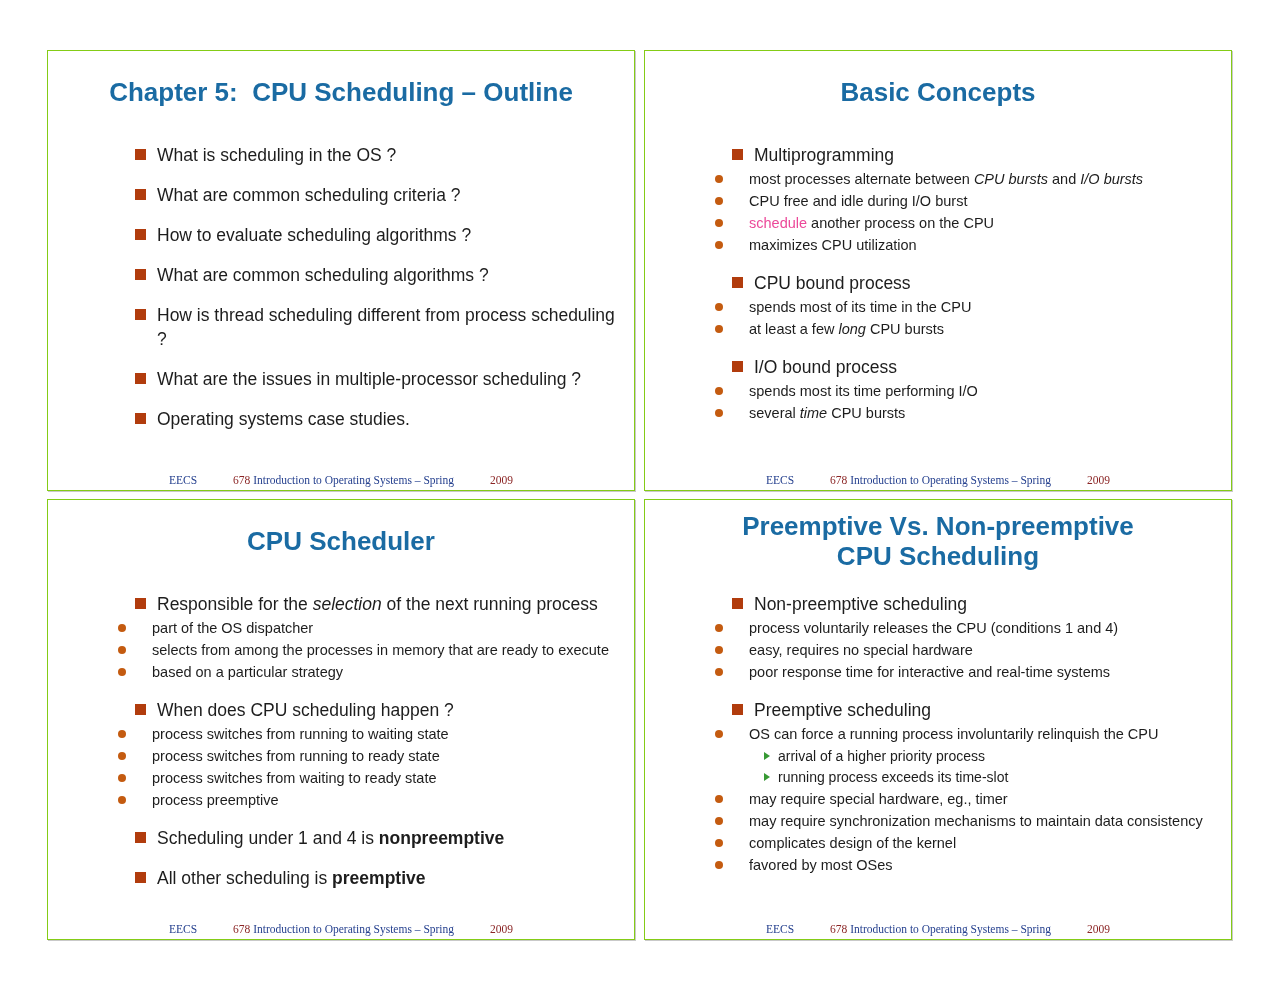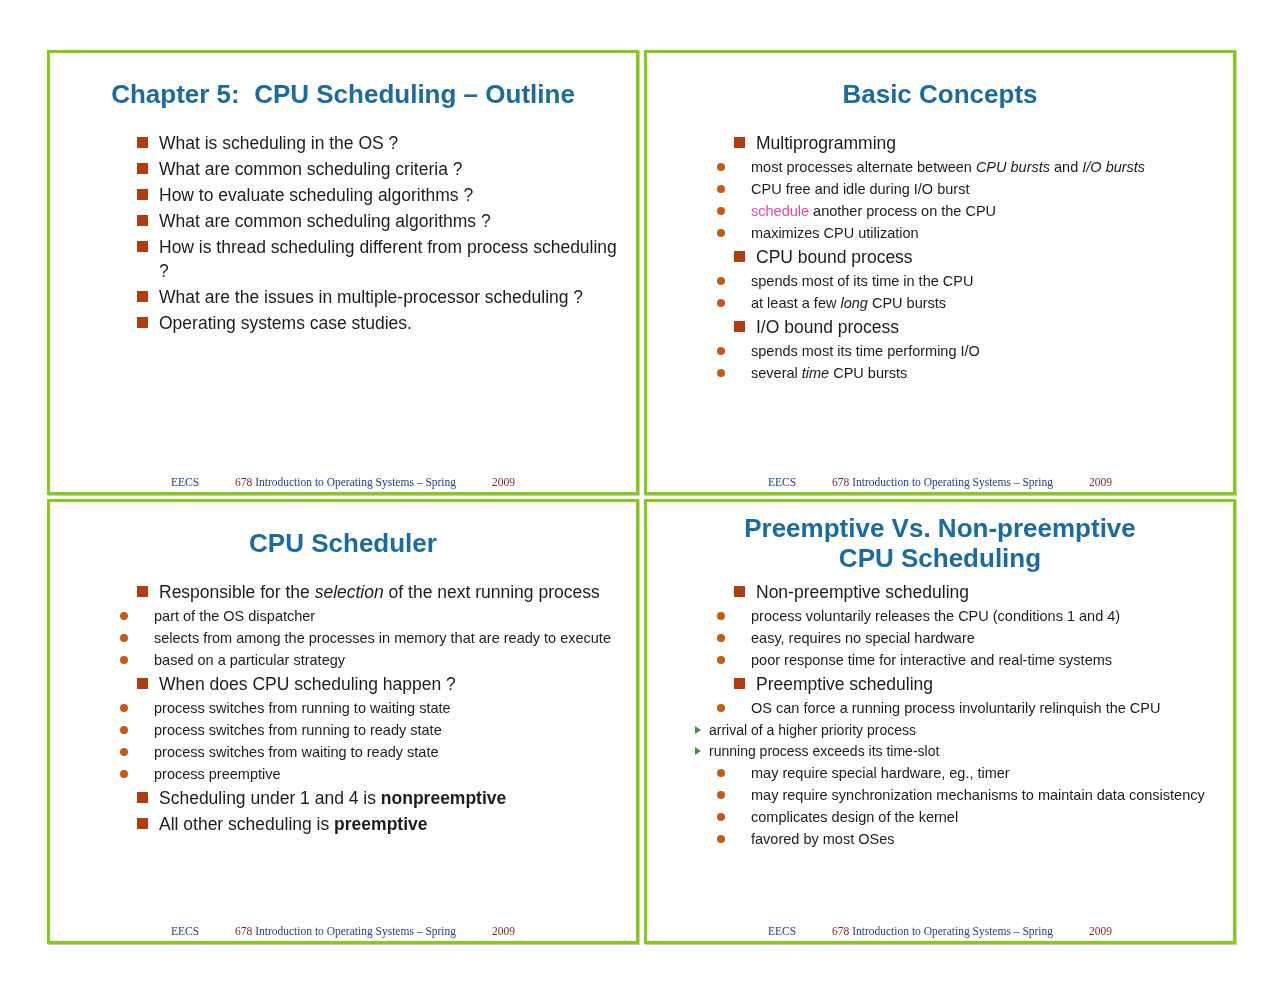--- a/index.html
+++ b/index.html
@@ -3,37 +3,37 @@
 <meta charset="utf-8">
 <style>
   html,body { margin:0; padding:0; }
   body {
     width:1280px; height:989px; background:#ffffff; position:relative;
     font-family:"Liberation Sans","DejaVu Sans",sans-serif;
     overflow:hidden;
   }
   .slide {
     position:absolute; width:586px; height:439px; background:#ffffff;
-    border:3px solid #84cc16; box-shadow:1px 1px 0 #c9c9c9;
+    border:1px solid #84cc16; box-shadow:1px 1px 0 #c9c9c9;
   }
   .s0 { left:47px;  top:50px;  }
   .s1 { left:644px; top:50px;  }
   .s2 { left:47px;  top:499px; }
   .s3 { left:644px; top:499px; }
   .title {
     height:70px; margin-top:6px; padding:0 14px;
     display:flex; align-items:center; justify-content:center;
     text-align:center; font-weight:bold; font-size:26px; line-height:30px;
     color:#1a6ba3; white-space:pre-wrap;
   }
   .list { margin-top:2px; }
   .item { display:flex; align-items:flex-start; color:#1d1d1d; }
-  .lvl1 { margin:2px 10px 2px 40px; font-size:17.5px; line-height:24px;padding-left:47px; }
+  .lvl1 { margin:16px 10px 2px 40px; font-size:17.5px; line-height:24px;padding-left:47px; }
   .lvl2 { margin:2px 8px 2px 70px;  font-size:14.5px; line-height:20px;gap:16px; }
-  .lvl3 { margin:1px 8px 1px 48px;  font-size:14px;   line-height:20px; }
+  .lvl3 { margin:1px 8px 1px 119px;  font-size:14px;   line-height:20px; }
   .b1 { flex:none; width:11px; height:11px; background:#b13c0d; margin:6px 11px 0 0; }
   .b2 { flex:none; width:8px;  height:8px;  border-radius:50%; background:#c45b10; margin:6px 10px 0 0; }
   .b3 { flex:none; width:0; height:0; border-left:6px solid #379934;
         border-top:4px solid transparent; border-bottom:4px solid transparent; margin:6px 8px 0 0; }
   .run-i { font-style:italic; }
   .run-b { font-weight:bold; }
   .run-link { color:#ec4899; }
   .footer {
     position:absolute; left:0; right:0; bottom:4px; text-align:center;
     font-family:"Liberation Serif","DejaVu Serif",serif; font-size:11.5px;

